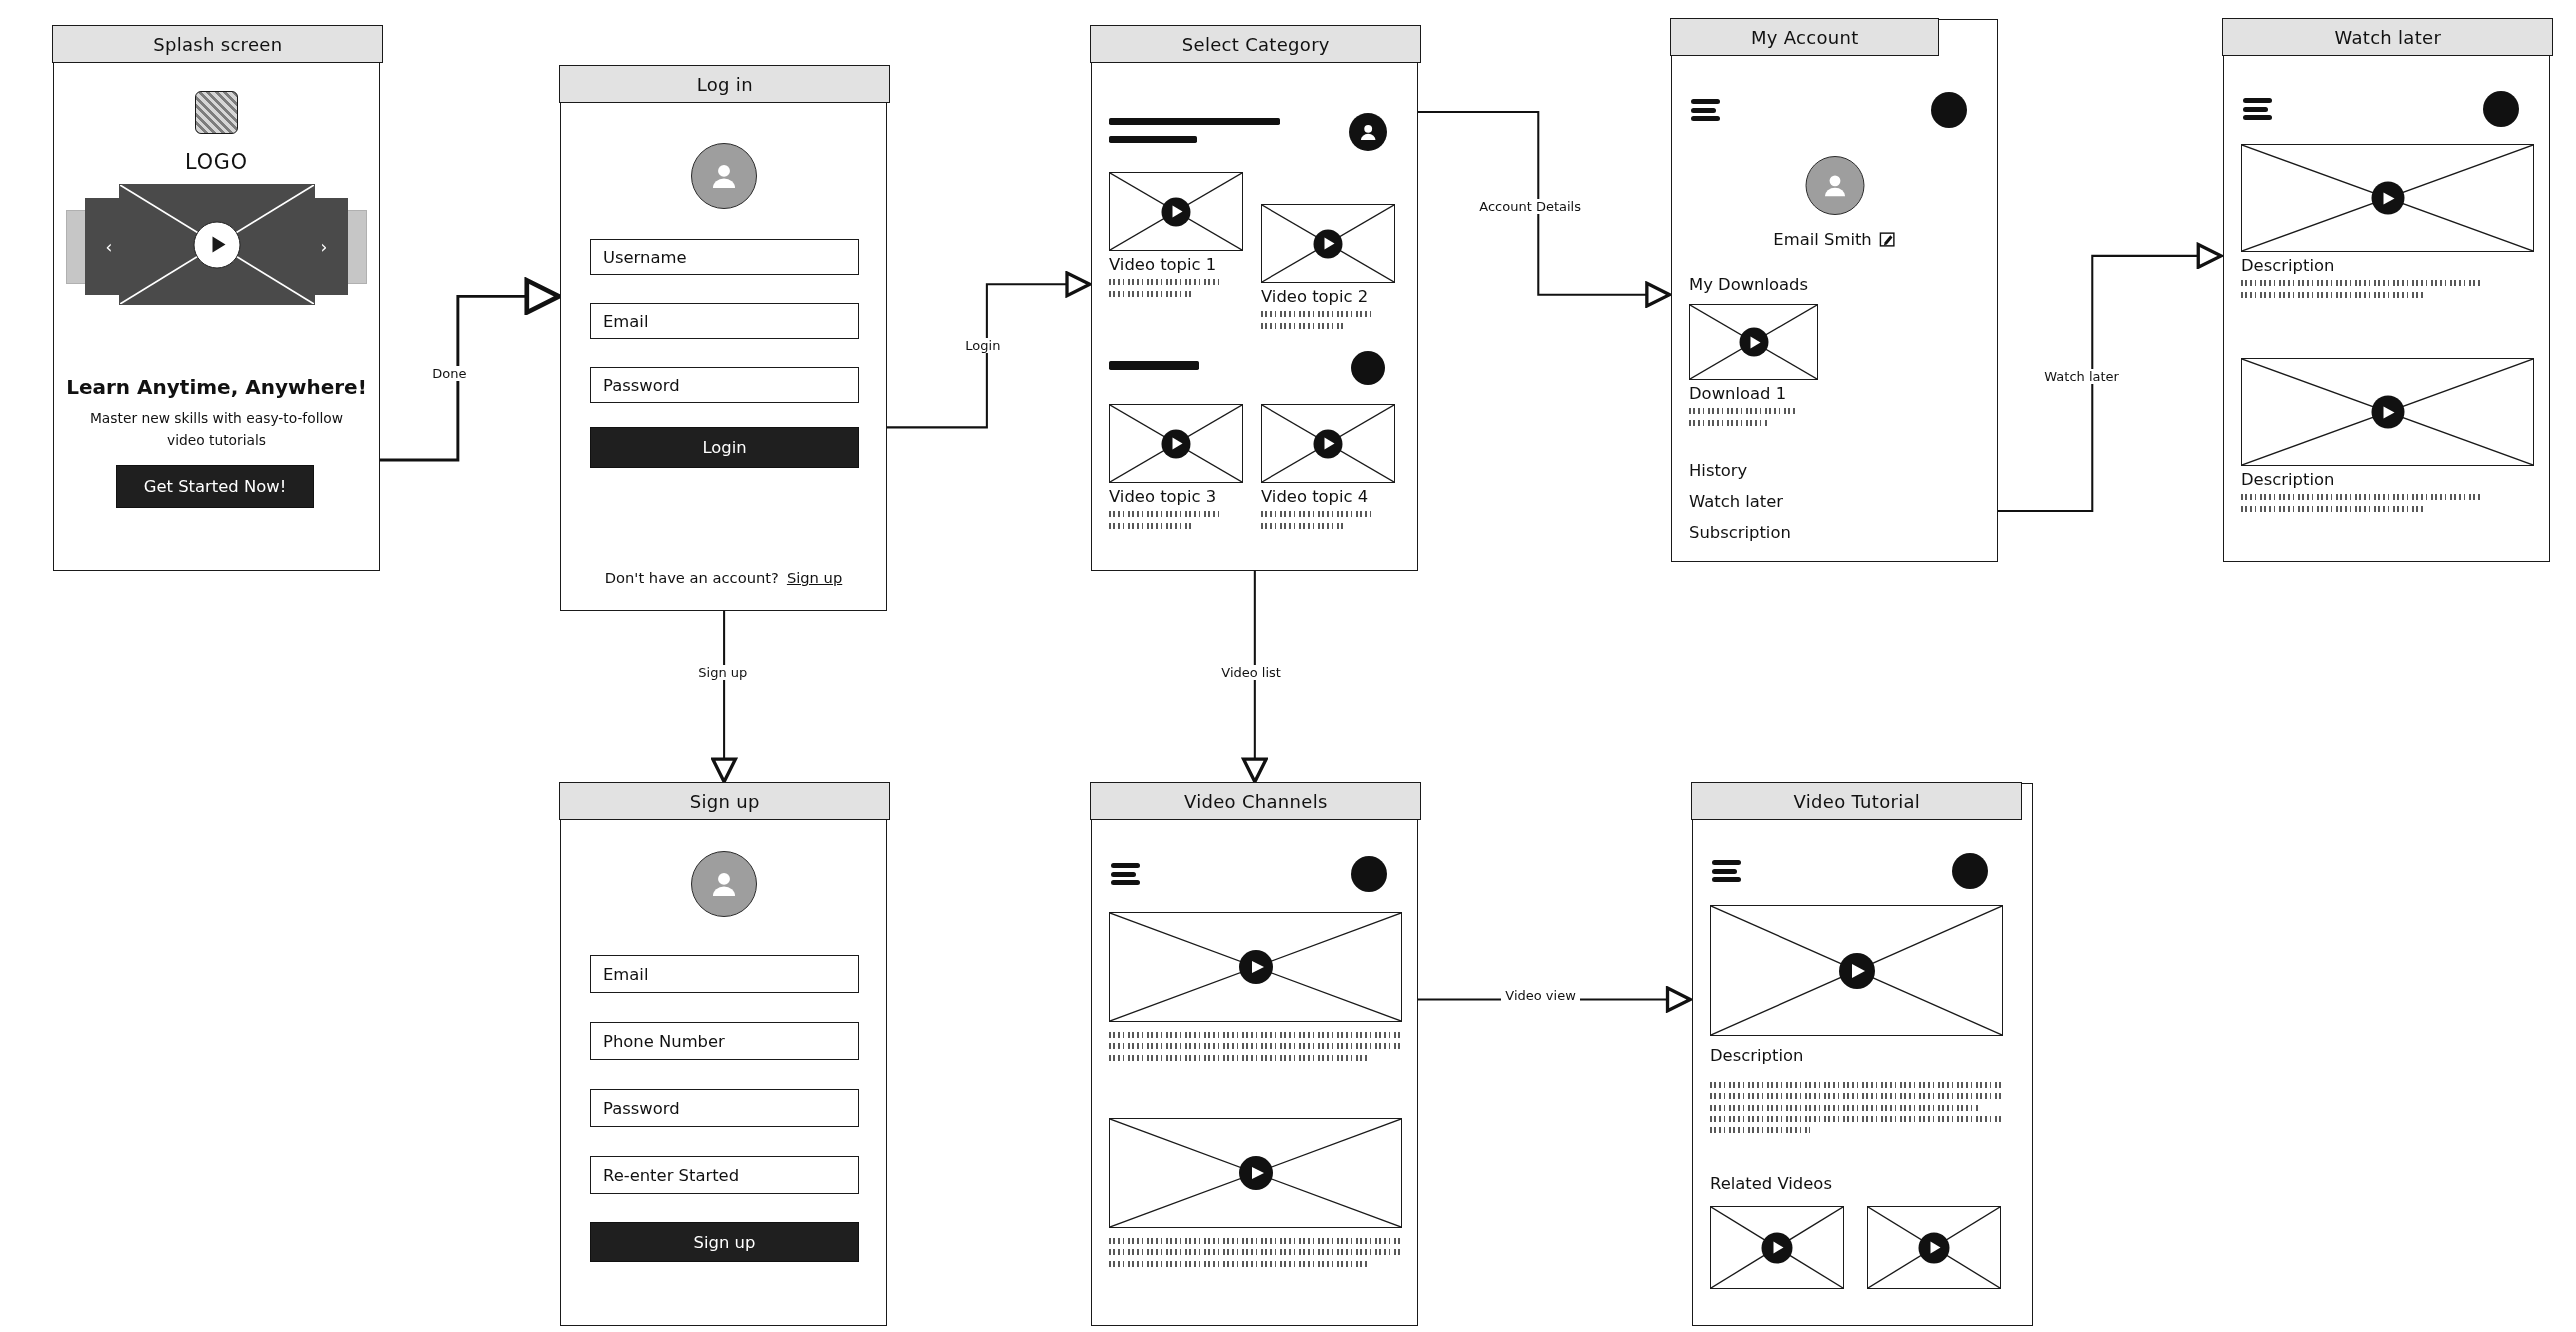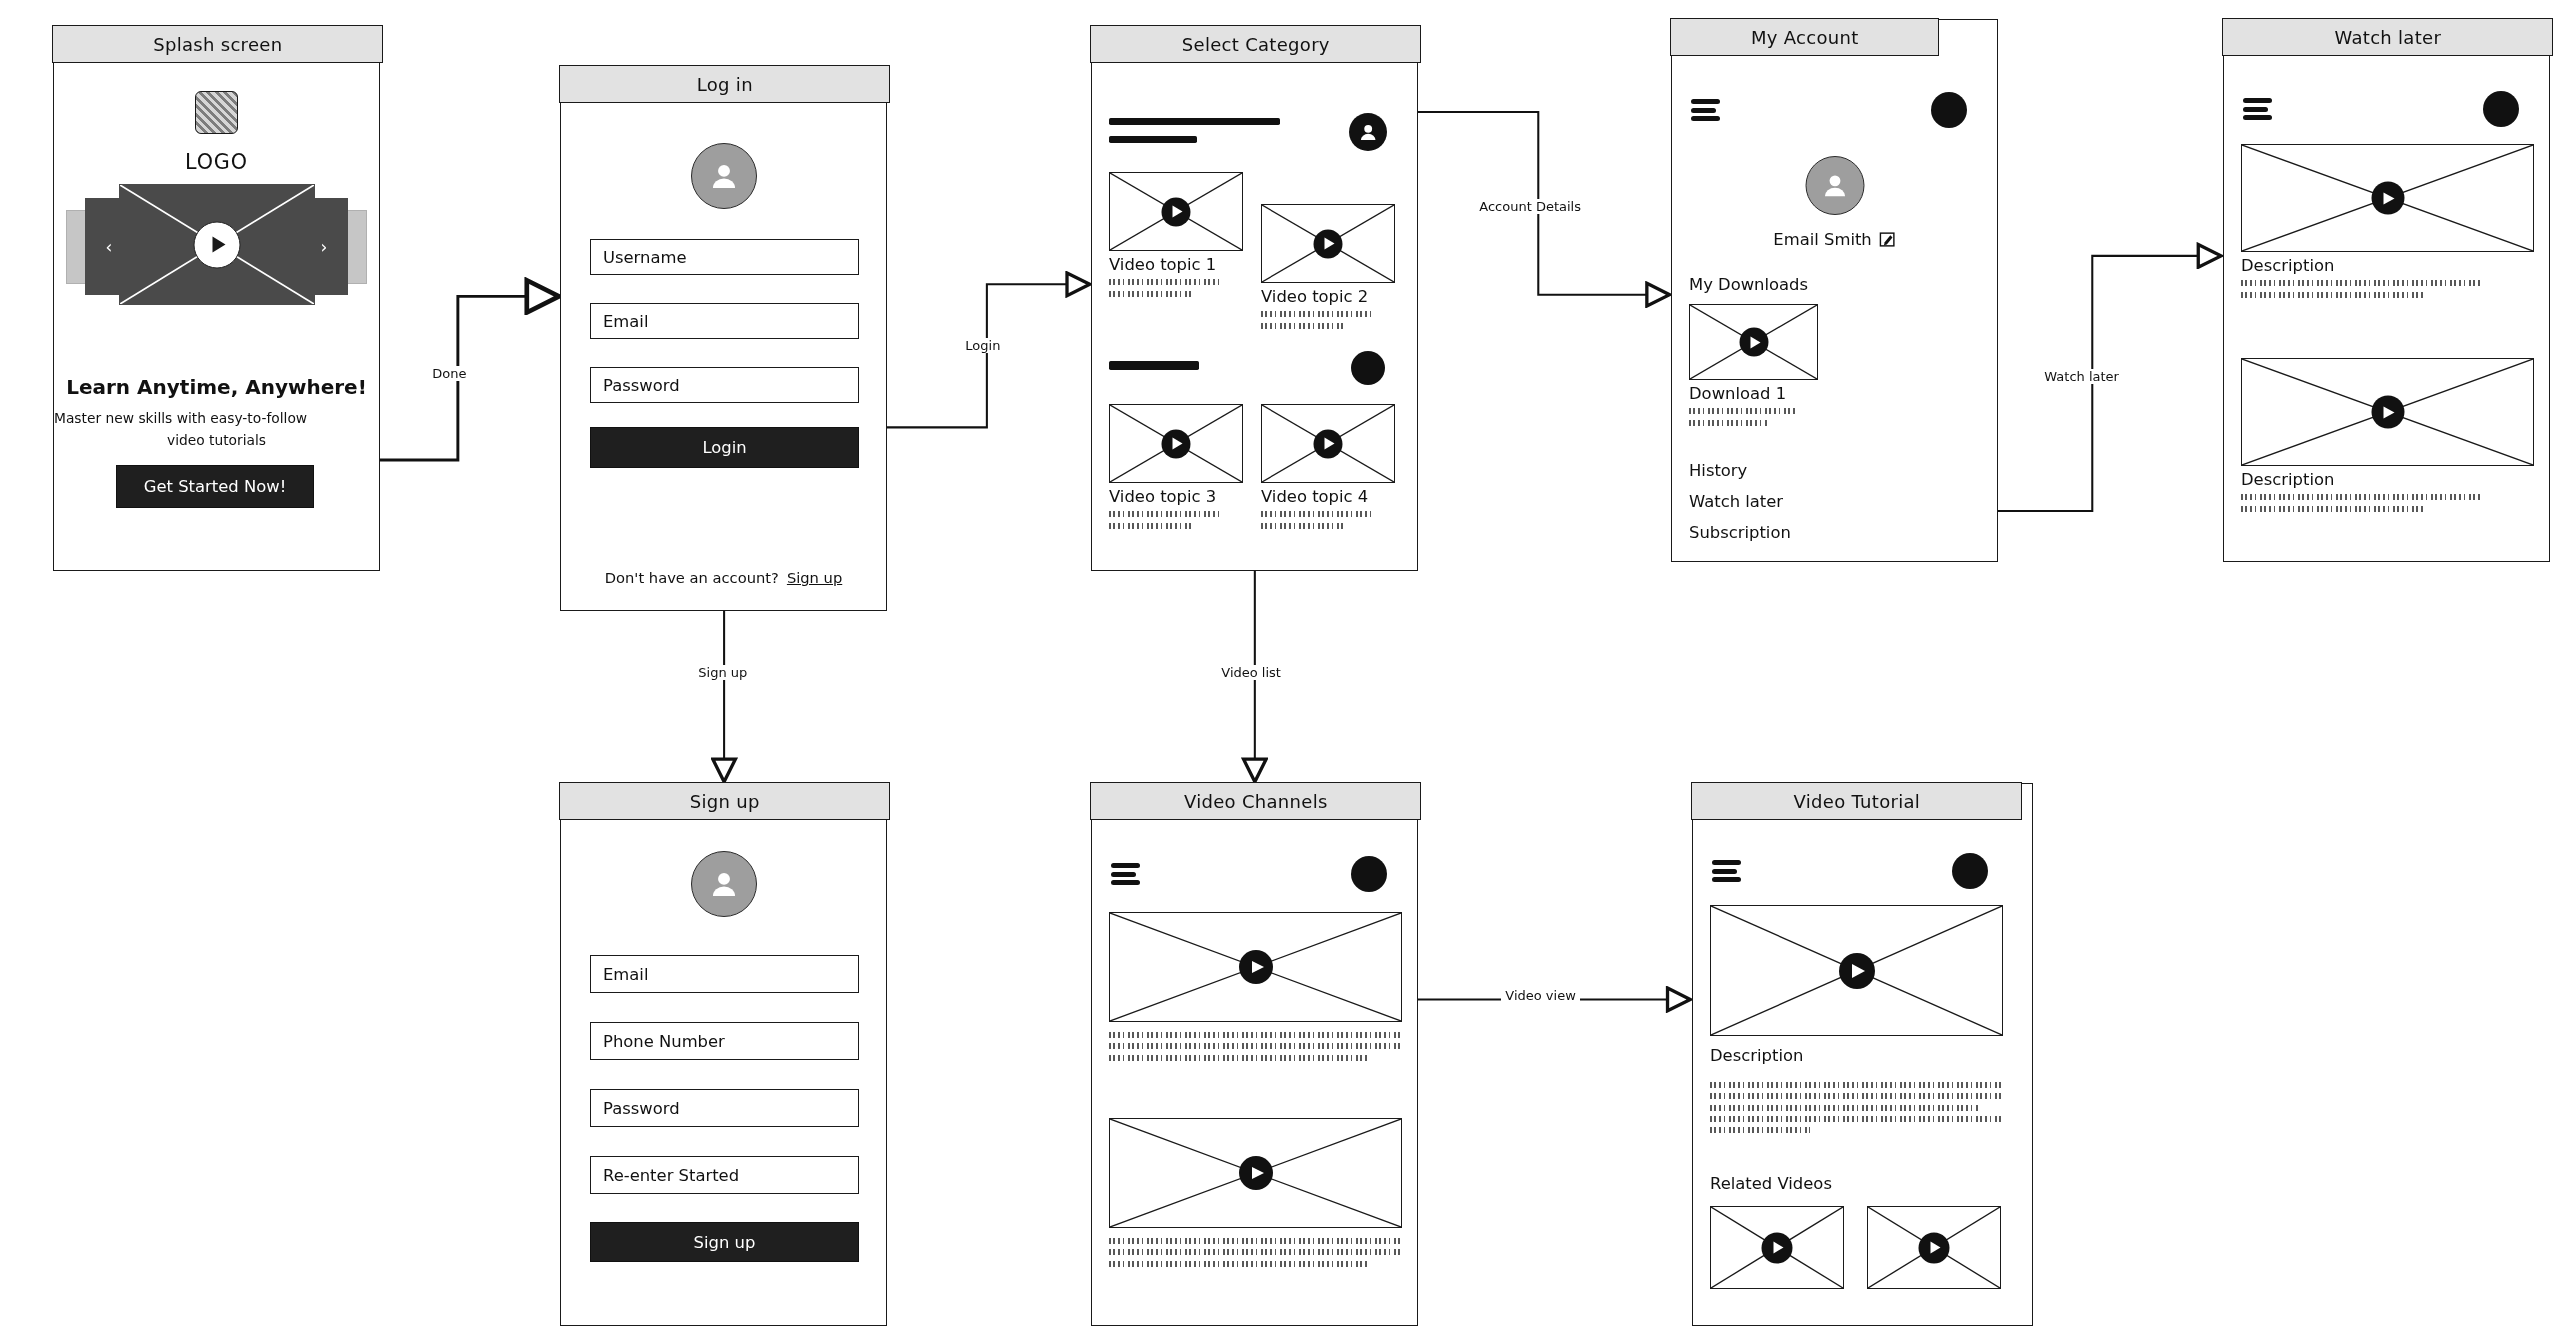--- a/index.html
+++ b/index.html
@@ -127,21 +127,21 @@
           <line x1="0" y1="0" x2="228" y2="140" stroke="#ffffff" stroke-width="2"></line>
           <line x1="228" y1="0" x2="0" y2="140" stroke="#ffffff" stroke-width="2"></line>
         </svg>
         <div class="play" style="width:45px;height:45px;background:#fff;border:1.7px solid #222;">
           <i style="border-width:8.6px 0 8.6px 13.8px;border-color:transparent transparent transparent #1a1a1a;margin-left:4.3px;"></i>
         </div>
       </div>
     </div>
 
     <div style="position:absolute;left:0;top:348px;width:100%;text-align:center;font-size:20px;font-weight:700;color:#111;">Learn Anytime, Anywhere!</div>
-    <div style="position:absolute;left:0;top:383px;width:100%;text-align:left;font-size:13.8px;color:#111;">Master new skills with easy-to-follow</div>
+    <div style="position:absolute;left:0;top:383px;width:100%;text-align:center;font-size:13.8px;color:#111;">Master new skills with easy-to-follow</div>
     <div style="position:absolute;left:0;top:405px;width:100%;text-align:center;font-size:13.8px;color:#111;">video tutorials</div>
 
     <div class="btn-dark" style="position:absolute;left:62px;top:438px;width:198px;height:43px;">Get Started Now!</div>
   </div>
 
   <div class="screen" style="left:560px;top:26px;width:327px;height:545px;margin-top:40px;">
     <div class="titlebar" style="position:absolute;left:-1.7px;top:-1.7px;width:331px;">
       <div class="ttl">Log in</div>
     </div>
 

